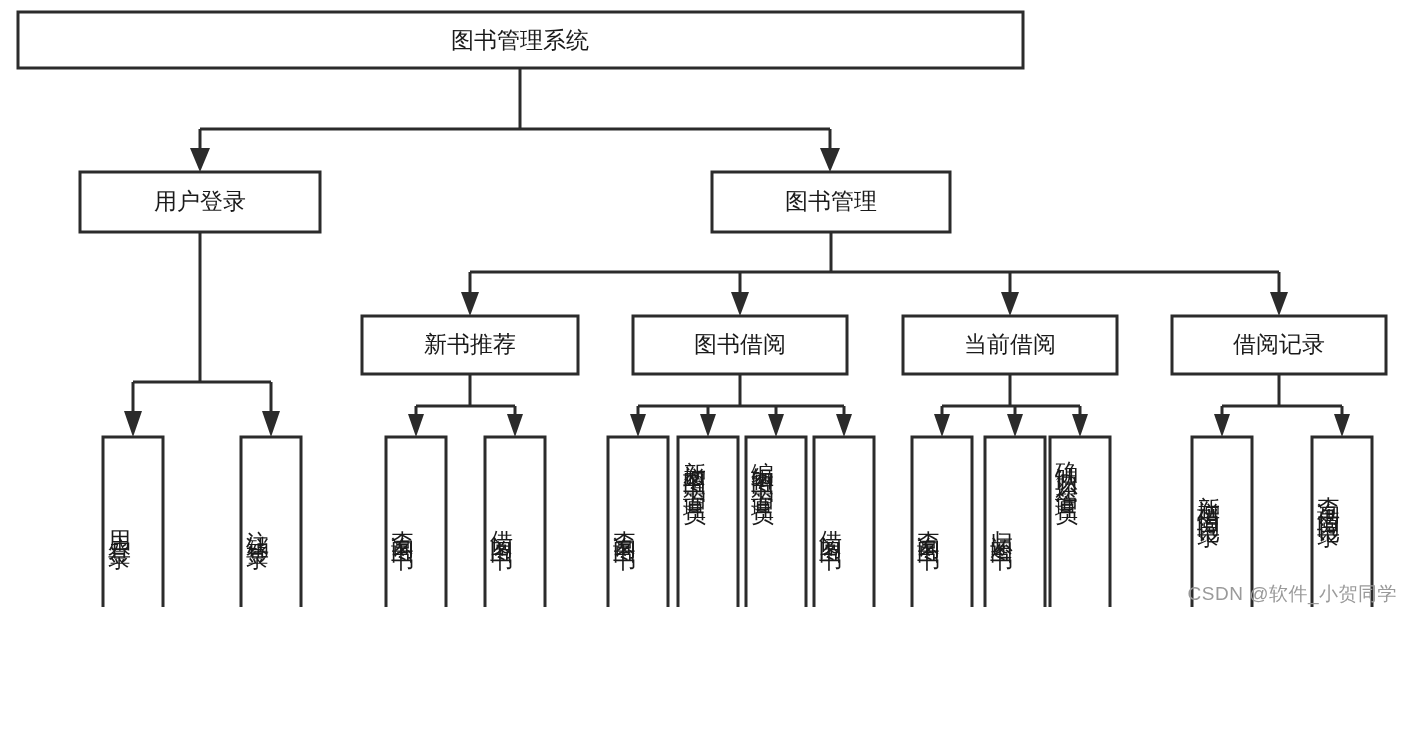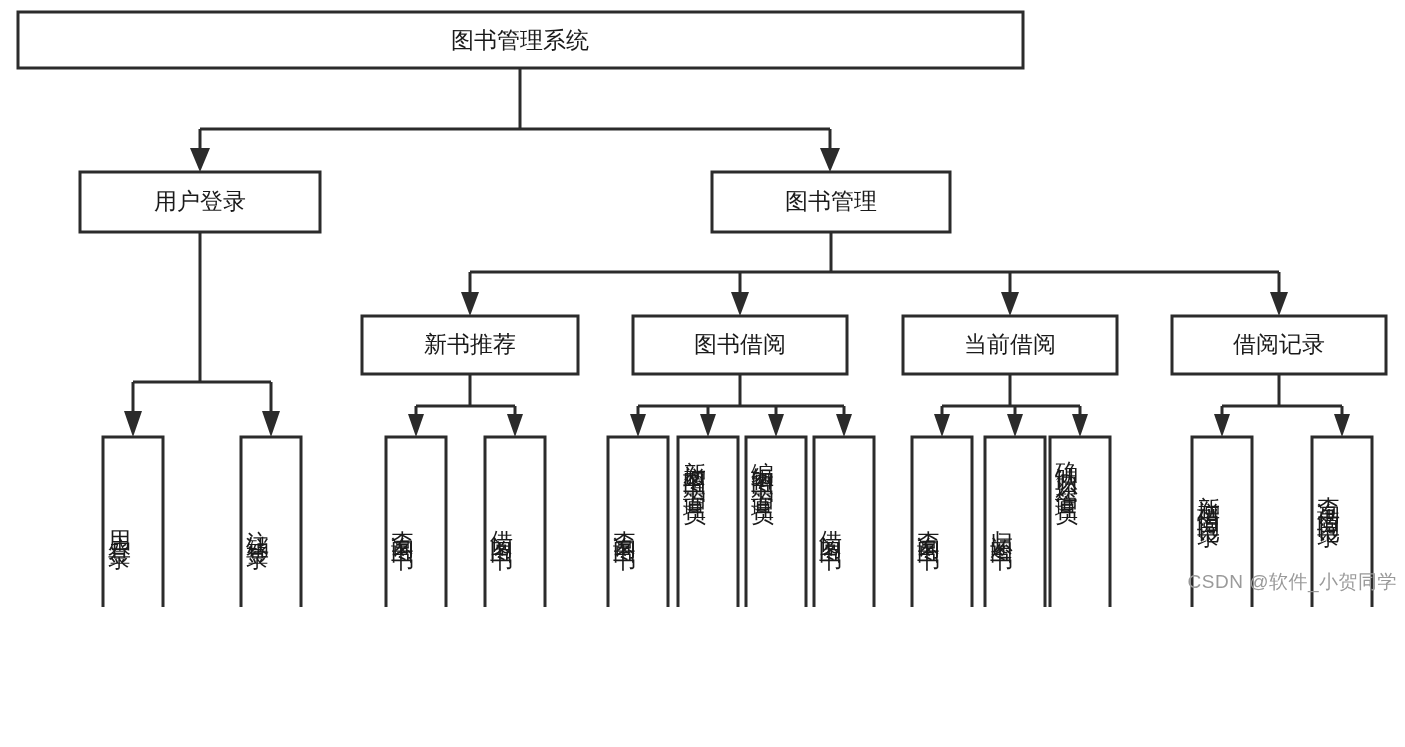--- a/index.html
+++ b/index.html
@@ -57,21 +57,21 @@
     line-height: 1;
     letter-spacing: 6px;
     color: #1a1a1a;
     text-align: start;
     white-space: nowrap;
     pointer-events: none;
   }
   .watermark {
     position: absolute;
     right: 8px;
-    bottom: 12px;
+    bottom: 0;
     font-family: "Liberation Sans", "DejaVu Sans", sans-serif;
     font-size: 19px;
     color: #9a9a9a;
     letter-spacing: 0.5px;
     white-space: nowrap;
   }
 </style>
 </head>
 <body>
 

